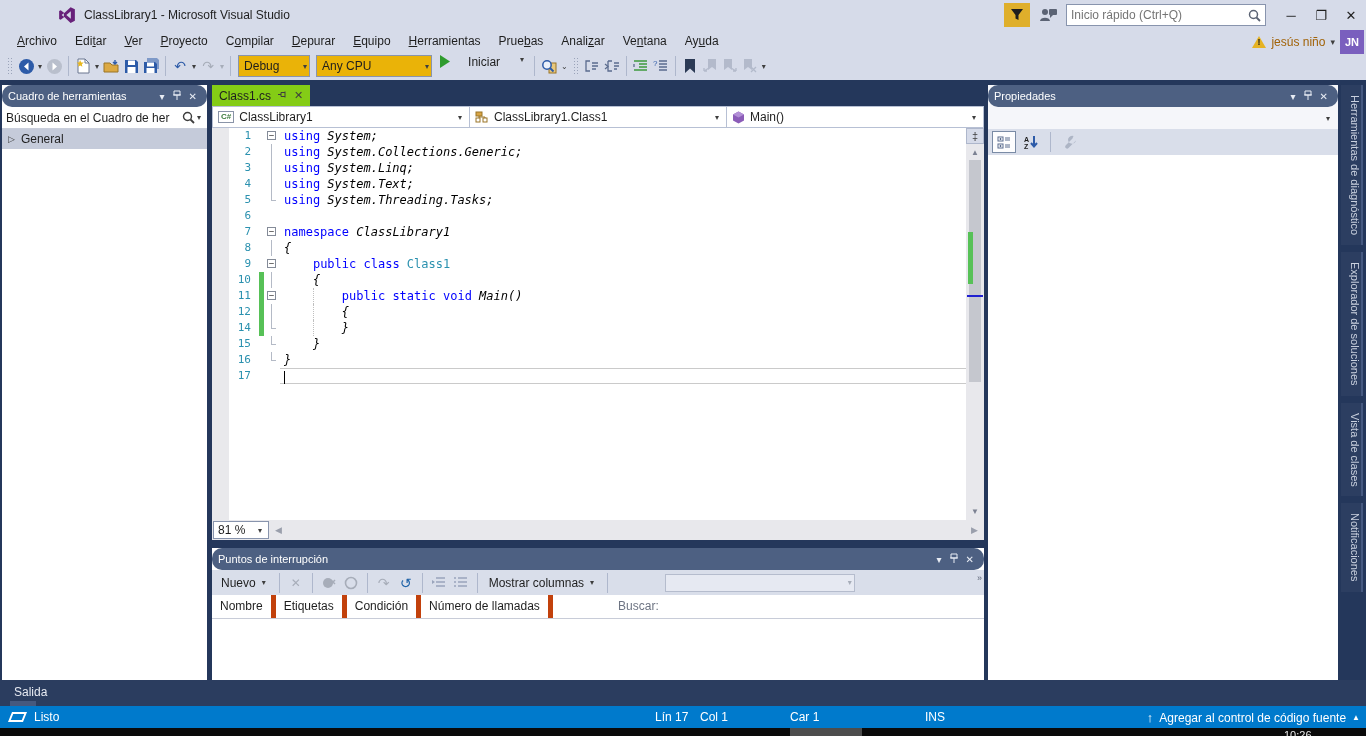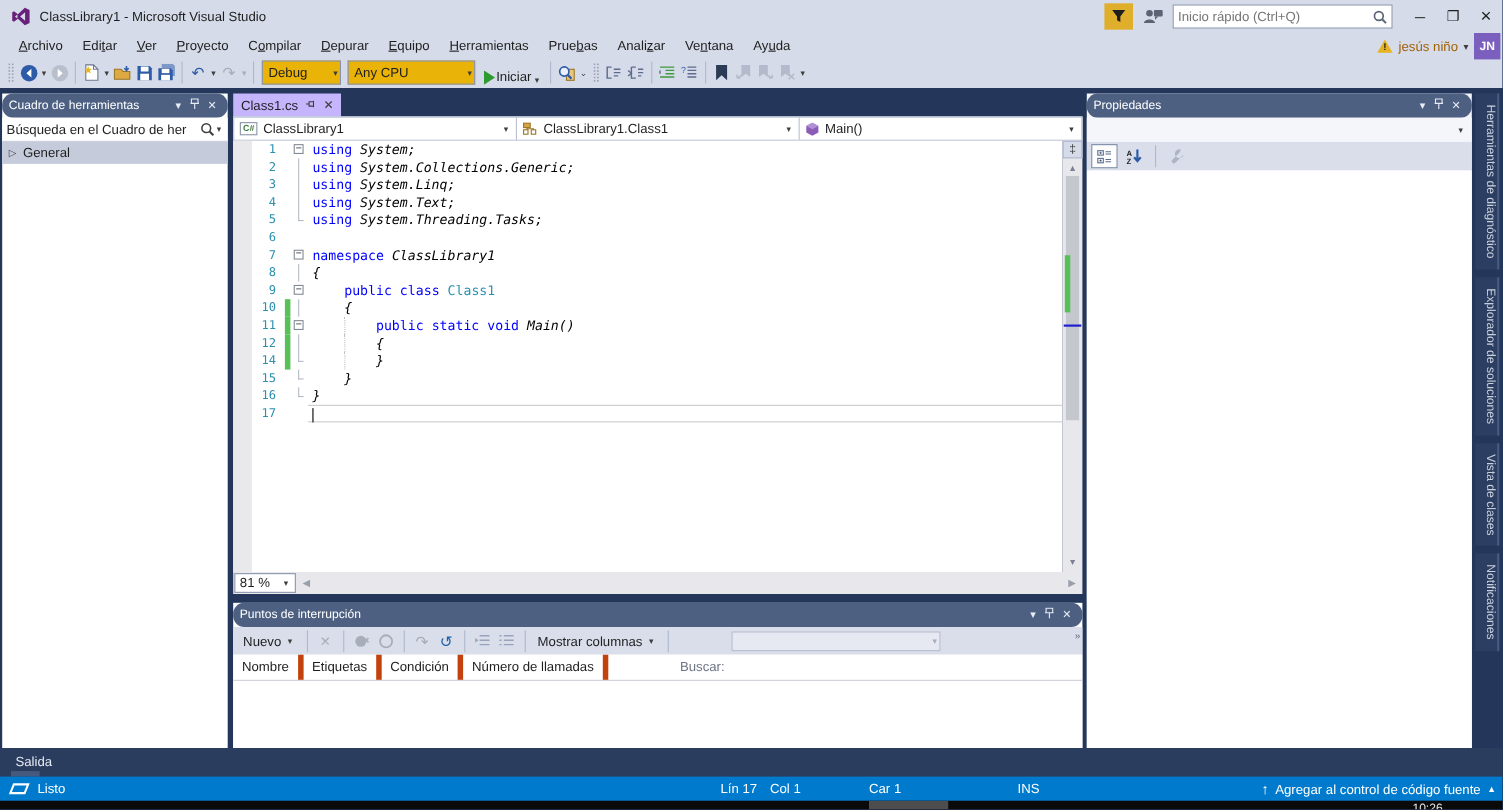--- a/index.html
+++ b/index.html
@@ -1,21 +1,21 @@
 <!DOCTYPE html>
 <html><head>
 <meta charset="utf-8">
 <style>
   * { margin:0; padding:0; box-sizing:border-box; }
   html,body { width:1366px; height:736px; overflow:hidden; }
   body { position:relative; background:#24375B; font-family:"Liberation Sans","DejaVu Sans",sans-serif; font-size:12px; color:#1E1E1E; }
 
   
   .chrome { position:absolute; left:0; top:0; right:0; height:80px; background:#D6DBE9; }
-  .titlebar { position:absolute; left:0; top:0; right:0; height:30px; display:flex; align-items:center; }
+  .titlebar { position:absolute; left:0; top:0; right:0; height:30px; display:flex; align-items:center;padding-left:48px; }
   .vslogo { margin:0 8px 0 10px; width:18px; height:18px; }
   .win-title { font-size:12px; color:#1E1E1E; }
   .tb-right { position:absolute; right:0; top:0; height:30px; display:flex; align-items:center; }
   .filter-btn { width:26px; height:24px; background:#DFAF2B; display:flex; align-items:center; justify-content:center; margin-right:8px; }
   .feedback { width:20px; height:20px; margin-right:8px; }
   .quicklaunch { width:200px; height:22px; background:#fff; border:1px solid #8894AD; display:flex; align-items:center; margin-right:10px; }
   .quicklaunch input { flex:1; border:none; outline:none; font-size:12px; color:#6D6D6D; padding:0 4px; background:transparent; font-family:inherit; }
   .ql-mag { margin-right:4px; }
   .winbtn { width:30px; height:26px; display:flex; align-items:center; justify-content:center; font-size:13px; color:#1E1E1E; }
 
@@ -34,37 +34,37 @@
       background-image:radial-gradient(#9AA3B9 1px, transparent 1px); background-size:3px 3px; }
   .tbi { height:22px; min-width:20px; display:flex; align-items:center; justify-content:center; padding:0 1px; }
   .tbi svg { display:block; }
   .tb-sep { width:1px; height:20px; background:#AEB7CC; margin:0 4px; }
   .dd { font-size:8px; color:#3E3E3E; padding:0 2px; }
   .dd.dis { color:#A7ADB9; }
   .tb-combo { height:22px; background:#eab308; border:1px solid #8894AD; display:flex; align-items:center; padding-left:5px; margin:0 3px; }
   .tb-combo .spring { flex:1; }
   .glyph { font-size:14px; line-height:1; }
   .blue { color:#2D5BA8; } .gray { color:#A7ADB9; }
-  .start-btn { display:flex; align-items:flex-end; gap:1px; padding:0 4px; height:22px; }
+  .start-btn { display:flex; align-items:flex-start; gap:18px; padding:0 4px; height:22px; }
 
   
   .twin-head { height:22px; background:#4D6082; color:#FFF; display:flex; align-items:center; padding:0 6px; font-size:11px;border-radius:10px; }
   .twin-head .spring { flex:1; }
   .head-ico { color:#E8ECF4; font-size:10px; padding:0 4px; }
 
   
   .toolbox { position:absolute; left:2px; top:85px; width:205px; height:595px; background:#fff; }
   .tbx-search { height:22px; border-bottom:1px solid #C9CEDB; display:flex; align-items:center; padding:0 4px; background:#fff; }
   .tbx-search .txt { flex:1; color:#1E1E1E; white-space:nowrap; overflow:hidden; }
   .tbx-group { height:20px; background:#C5CBDA; display:flex; align-items:center; padding:0 6px; gap:6px; color:#1E1E1E; }
   .exp-tri { font-size:9px; color:#3E3E3E; }
 
   
   .tabrow { position:absolute; left:212px; top:85px; width:772px; height:21px; }
-  .doc-tab { display:inline-flex; align-items:center; height:21px; padding:0 7px; background:#c4b5fd; color:#1E1E1E; gap:7px; }
+  .doc-tab { display:inline-flex; align-items:center; height:21px; padding:0 7px; background:#84cc16; color:#1E1E1E; gap:7px; }
   .doc-tab .pin svg, .doc-tab .cls { color:#3E3E3E; }
   .doc-tab .cls { font-size:11px; }
 
   .navbar { position:absolute; left:212px; top:106px; width:772px; height:22px; display:flex; background:#fff; }
   .nav-combo { flex:1; border:1px solid #B7C0D4; border-right:none; display:flex; align-items:center; padding:0 5px; gap:5px; background:#fff; }
   .nav-combo:last-child { border-right:1px solid #B7C0D4; }
   .nav-combo .lbl { flex:1; white-space:nowrap; overflow:hidden; }
   .csharp-badge { border:1px solid #8A94A8; font-size:8px; font-weight:bold; color:#3A7A3A; padding:0 2px; line-height:10px; }
 
   .codearea { position:absolute; left:212px; top:128px; width:754px; height:392px; background:#fff;

